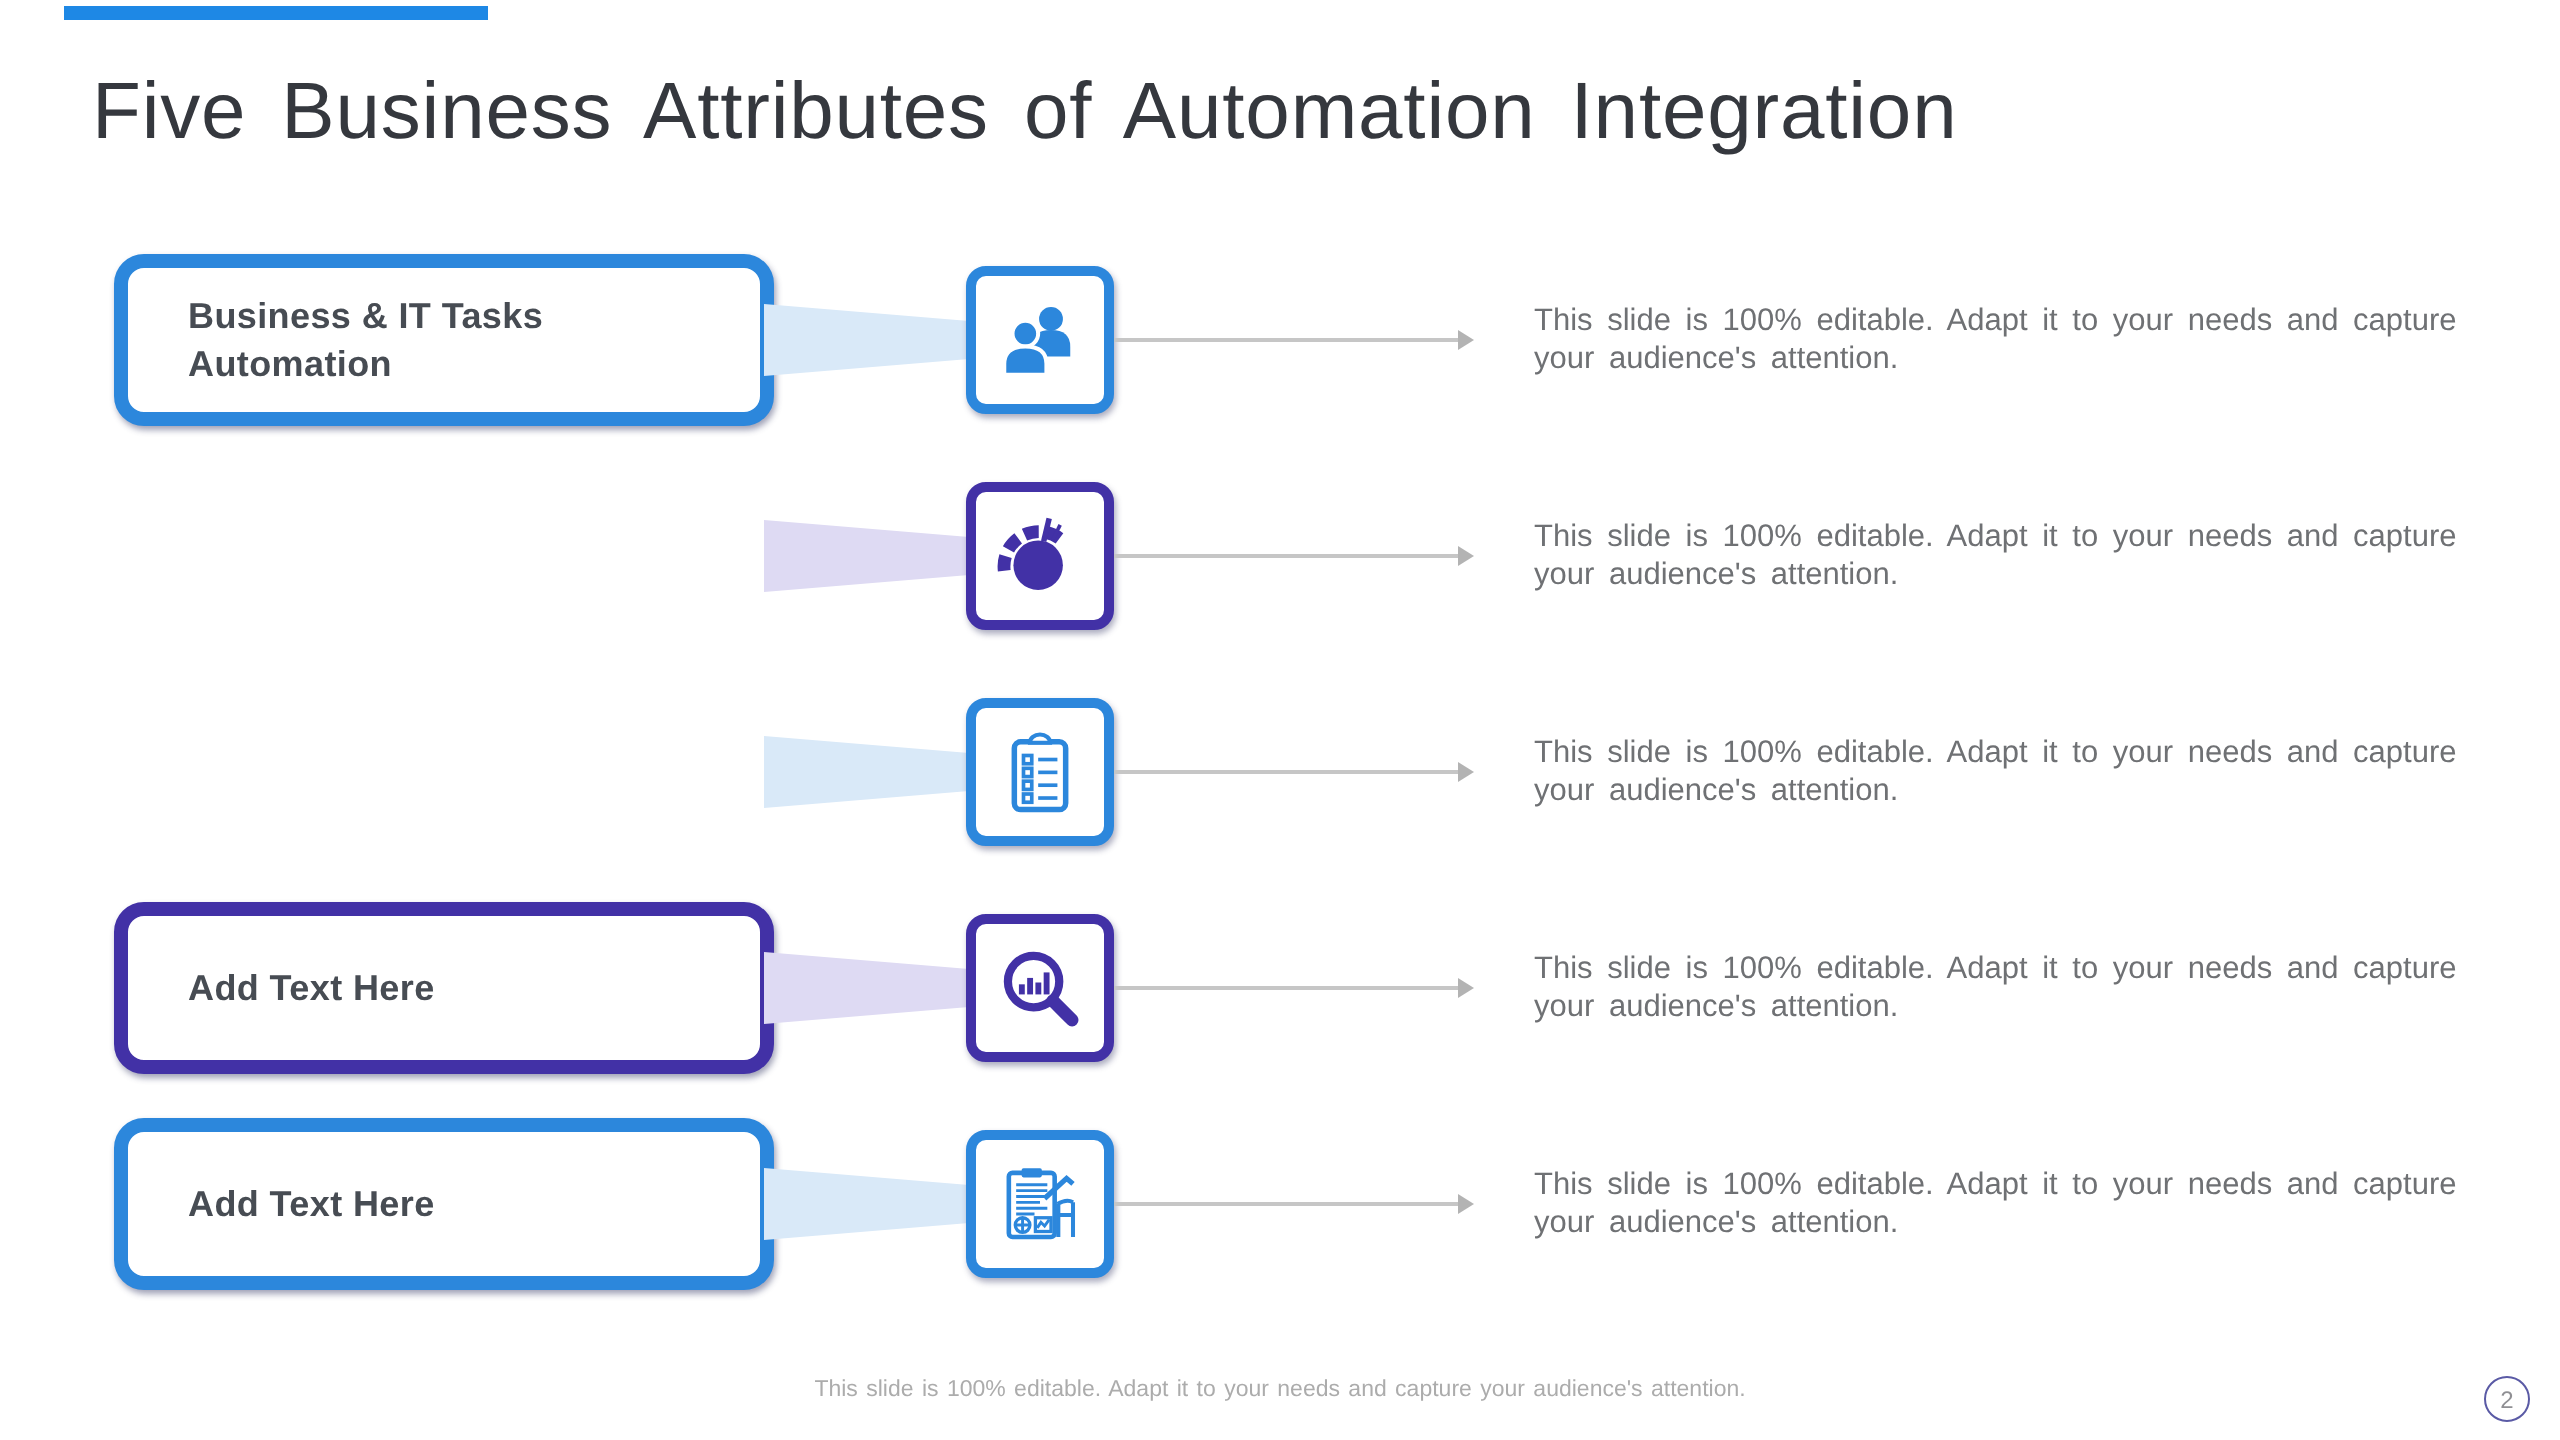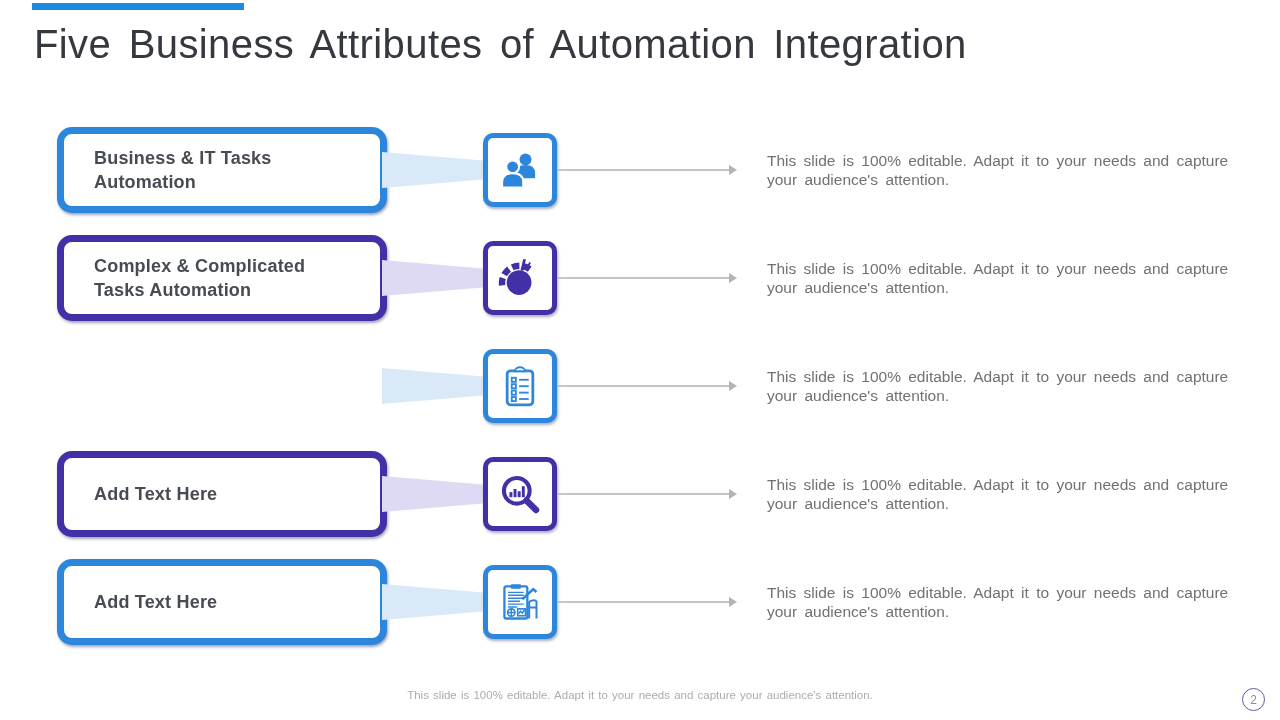--- a/index.html
+++ b/index.html
@@ -3,21 +3,21 @@
 <meta charset="utf-8">
 <style>
   html,body{margin:0;padding:0;}
   body{
     width:1280px;height:720px;overflow:hidden;background:#ffffff;
     font-family:"Liberation Sans", sans-serif;position:relative;
   }
   .slide{position:absolute;inset:0;}
   .topbar{position:absolute;left:32px;top:3px;width:212px;height:7px;background:#1E88E5;}
   .title{
-    position:absolute;left:30px;top:18px;margin:4px;width:1100px;
+    position:absolute;left:30px;top:18px;margin:16px;width:1100px;
     font-size:40px;font-weight:400;color:#35383e;letter-spacing:.4px;word-spacing:6px;
   }
   .row{position:absolute;left:0;width:1280px;height:108px;}
   .box{
     position:absolute;left:57px;top:0;width:330px;height:86px;box-sizing:border-box;
     background:#fff;border:7px solid var(--accent);border-radius:15px;
     box-shadow:1px 2px 3px rgba(45,48,95,.45);
     display:flex;align-items:center;
   }
   .box-label{
@@ -82,24 +82,20 @@
             </svg>
           </span>
     </div>
     <div class="connector">
       <i class="arrowhead"></i>
     </div>
     <div class="desc">This slide is 100% editable. Adapt it to your needs and capture
 your audience's attention.</div>
   </div>
       <div class="row" style="top: 235px; --accent: #4231A6; --beam: #DEDAF3;">
-    <div class="box">
-      <div class="box-label">Complex &amp; Complicated
-Tasks Automation</div>
-    </div>
     <div class="beam"></div>
     <div class="icon-box">
       <span class="icon">
             <svg viewBox="0 0 48 48" width="44" height="44">
               <path d="M4.5 32 A19 19 0 0 1 37.5 17" fill="none" stroke="currentColor" stroke-width="7" stroke-dasharray="8 4"></path>
               <line x1="29" y1="3.5" x2="26" y2="16" stroke="currentColor" stroke-width="3"></line>
               <line x1="35" y1="7" x2="31" y2="15" stroke="currentColor" stroke-width="2"></line>
               <circle cx="23" cy="29" r="13.5" fill="currentColor"></circle>
             </svg>
           </span>

